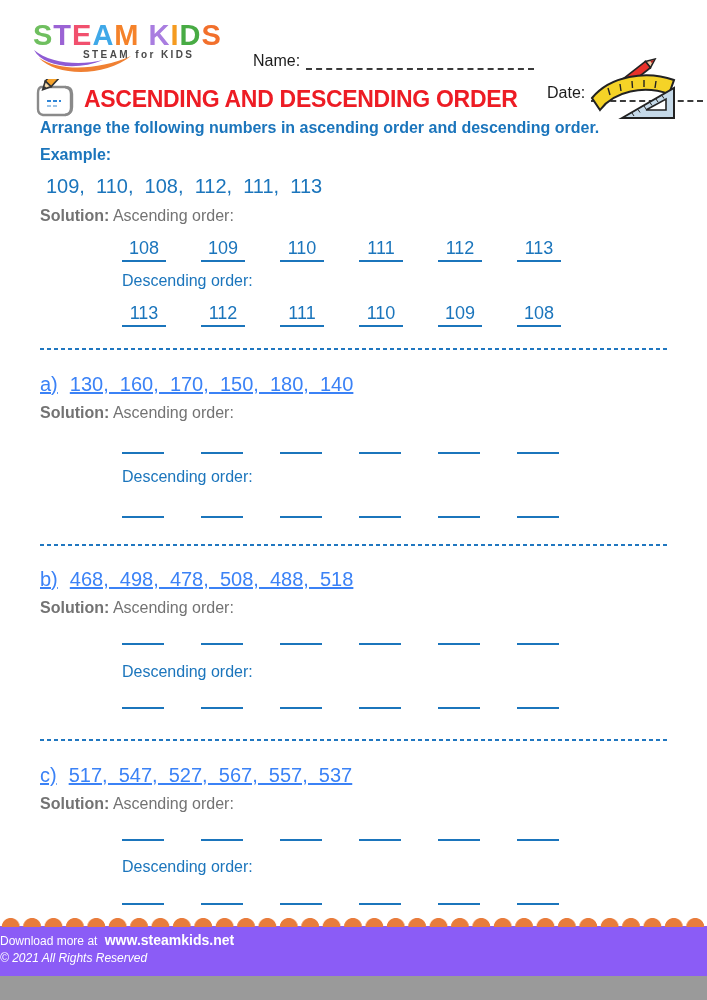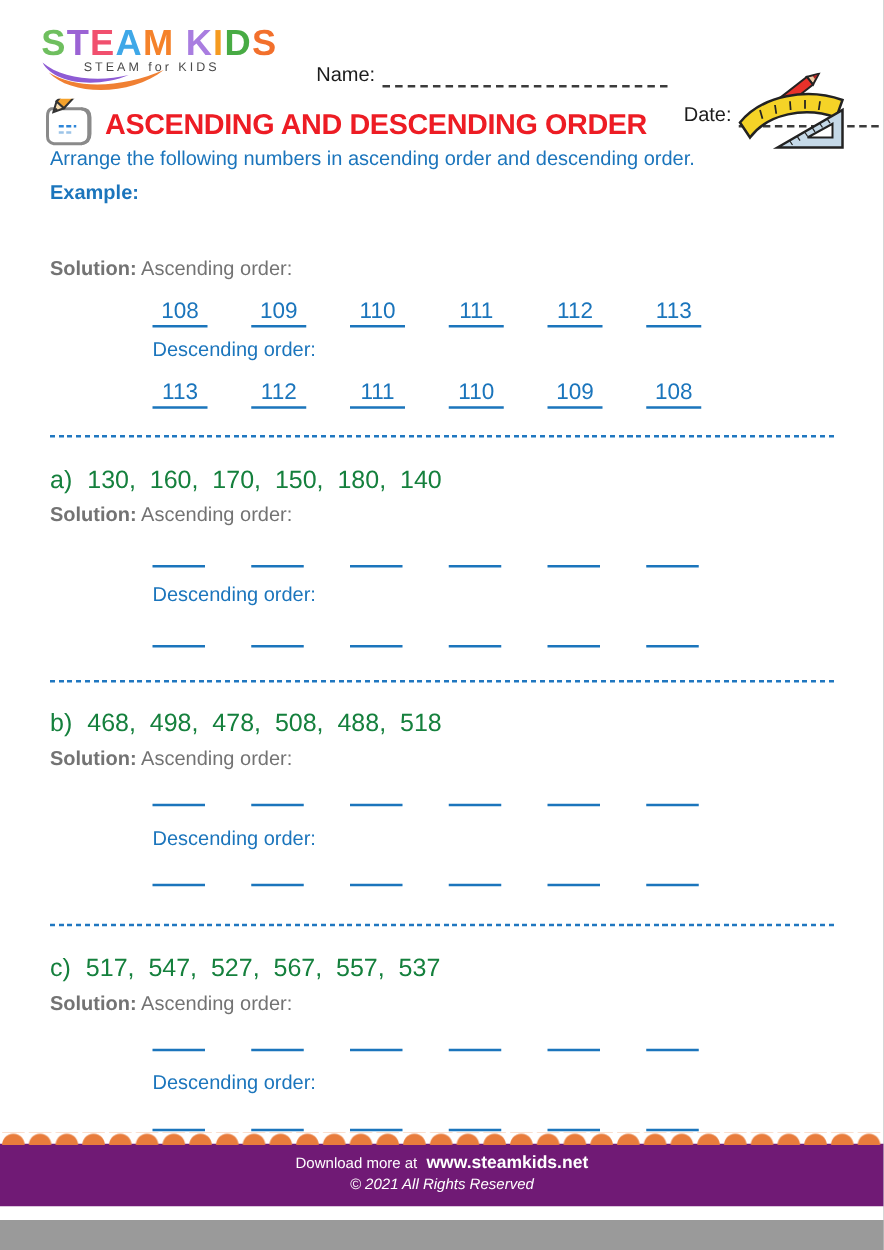--- a/index.html
+++ b/index.html
@@ -4,54 +4,54 @@
 <style>
   html,body{margin:0;padding:0;background:#9a9a9a;}
   .page{
     position:relative;width:707px;height:976px;background:#ffffff;
     font-family:"Liberation Sans", sans-serif;overflow:hidden;margin:0 auto;
   }
   
   .logo{position:absolute;left:33px;top:20px;width:210px;height:52px;}
   .logo-letters{font-weight:bold;font-size:29px;line-height:30px;letter-spacing:1px;white-space:nowrap;}
   .logo-letters .gap{margin-left:9px;}
-  .logo-sub{position:absolute;left:34px;top:29px;font-size:10px;font-weight:normal;color:#4a4a4a;letter-spacing:2.4px;white-space:nowrap;}
+  .logo-sub{position:absolute;left:50px;top:29px;font-size:10px;font-weight:bold;color:#4a4a4a;letter-spacing:2.4px;white-space:nowrap;}
   .logo-swoosh{position:absolute;left:-2px;top:27px;}
   
   .field-label{font-size:16px;color:#1c1c1c;}
   .name-field{position:absolute;left:253px;top:36px;display:flex;align-items:flex-end;margin-top:16px;}
   .date-field{position:absolute;left:547px;top:36px;display:flex;align-items:flex-end;margin-top:48px;}
   .dashline{display:inline-block;height:15px;border-bottom:2px dashed #3b3b3b;margin-left:6px;}
   .name-line{width:228px;}
   .date-line{width:112px;}
   
   .title-icon{position:absolute;left:35px;top:79px;}
   .page-title{position:absolute;left:84px;top:86px;font-size:23px;font-weight:bold;color:#ed1c24;letter-spacing:-0.3px;white-space:nowrap;}
   .ruler-icon{position:absolute;left:588px;top:58px;}
   
-  .instruction{position:absolute;left:40px;top:119px;font-size:16px;font-weight:normal;color:#1b75bc;}
+  .instruction{position:absolute;left:40px;top:119px;font-size:16px;font-weight:bold;color:#1b75bc;}
   .example-label{position:absolute;left:40px;top:146px;font-size:16px;font-weight:bold;color:#1b75bc;}
   .num-line{font-size:20px;color:#1b75bc;white-space:pre;}
   .example-nums{position:absolute;left:46px;top:175px;}
   
   .sol-row{position:absolute;left:40px;font-size:16px;color:#737373;white-space:pre;}
   .sol-row .b{font-weight:bold;}
   .desc-label{position:absolute;left:122px;font-size:16px;color:#1b75bc;}
   
   .ans-row{position:absolute;left:122px;display:flex;gap:15px;}
   .slot{width:44px;margin-right:20px;text-align:center;border-bottom:2px solid #1b75bc;
         font-size:18px;color:#1b75bc;height:24px;line-height:24px;}
   .blank{width:42px;margin-right:22px;border-bottom:2px solid #1b75bc;height:20px;}
   
   .divider{position:absolute;left:40px;width:628px;height:2px;
     background:repeating-linear-gradient(90deg,#2077c0 0 4px,transparent 4px 7px);}
-  .q-line{position:absolute;left:40px;font-size:20px;color:#15803d;white-space:pre;}
+  .q-line{position:absolute;left:40px;font-size:20px;color:#3b82f6;white-space:pre;text-decoration:underline;}
   .q-id{margin-right:12px;}
   
-  .footer{position:absolute;left:0;bottom:11px;width:707px;height:50px;background:#701a75;color:#ffffff;text-align:center;}
+  .footer{position:absolute;left:0;bottom:0;width:707px;height:50px;background:#8b5cf6;color:#ffffff;text-align:left;}
   .footer::before{content:"";position:absolute;top:-9px;left:0;width:707px;height:10px;
     background-image:radial-gradient(circle at 50% 100%, #e87c3c 8.6px, rgba(0,0,0,0) 9.4px);
     background-size:21.4px 10px;background-repeat:repeat-x;}
   .footer-line1{margin-top:6px;font-size:12px;}
   .footer-line1 .site{font-size:14px;font-weight:bold;margin-left:4px;}
   .footer-line2{margin-top:3px;font-size:12px;font-style:italic;}
   .footer-link{color:#ffffff;text-decoration:none;}
 </style>
 </head>
 <body>
@@ -113,20 +113,21 @@
         <line x1="50" y1="51.5" x2="52" y2="54.5"></line>
       <line x1="56" y1="48" x2="58" y2="51"></line>
         <line x1="62" y1="44.5" x2="64" y2="47.5"></line>
       <line x1="68" y1="41" x2="70" y2="44"></line>
         <line x1="74" y1="37.5" x2="76" y2="40.5"></line>
     </g>
   </svg>
 
   <div class="instruction">Arrange the following numbers in ascending order and descending order.</div>
   <div class="example-label">Example:</div>
+  <div class="num-line example-nums">109,  110,  108,  112,  111,  113</div>
 
   <div class="sol-row" style="top:207px"><span class="b">Solution:</span> <span>Ascending order:</span></div>
 
   <div class="ans-row" style="top:236px">
     <div class="slot">108</div>
     <div class="slot">109</div>
     <div class="slot">110</div>
     <div class="slot">111</div>
     <div class="slot">112</div>
     <div class="slot">113</div>

